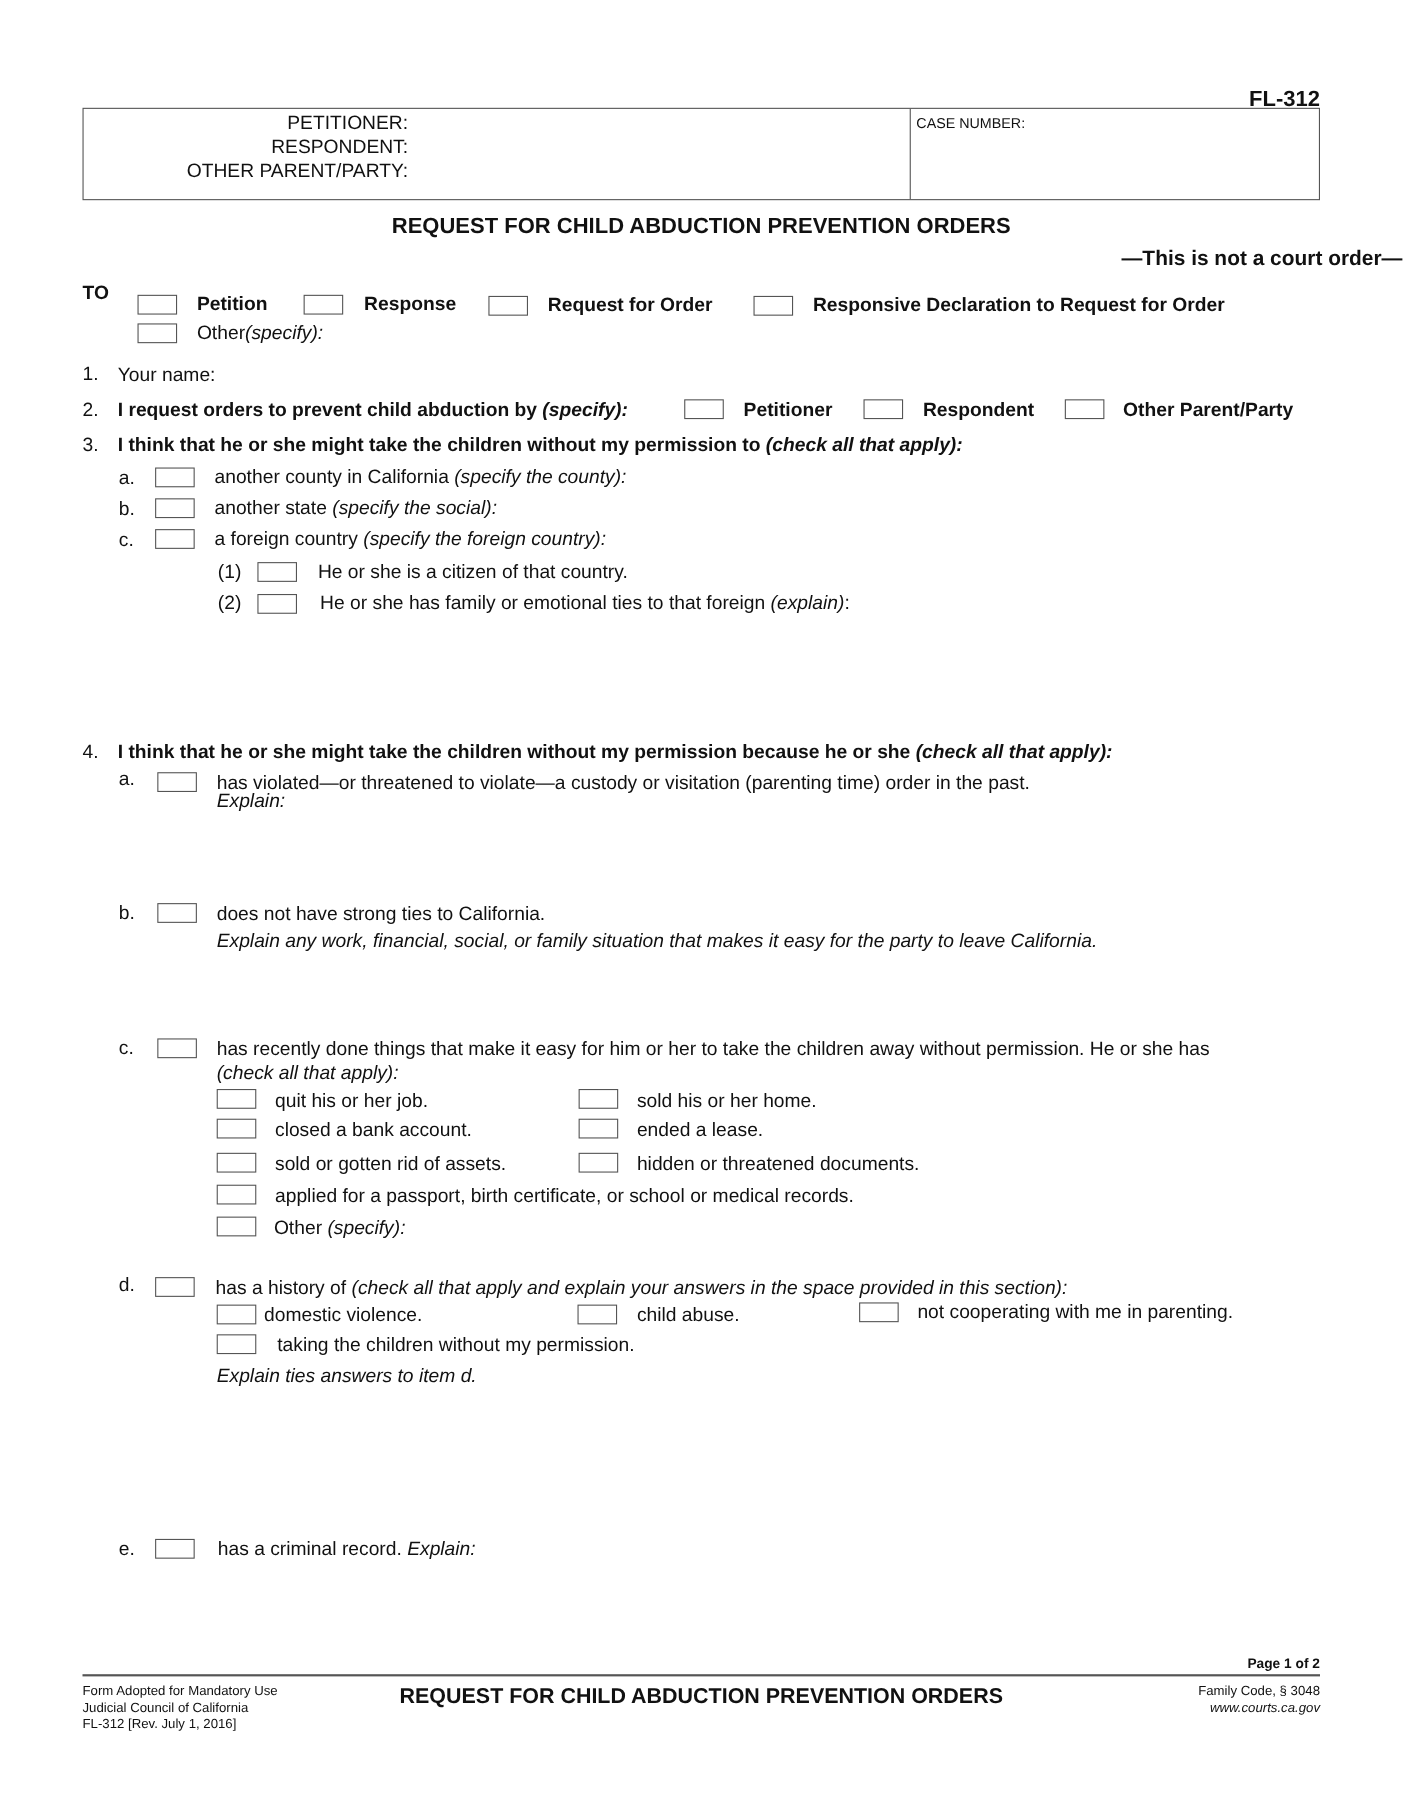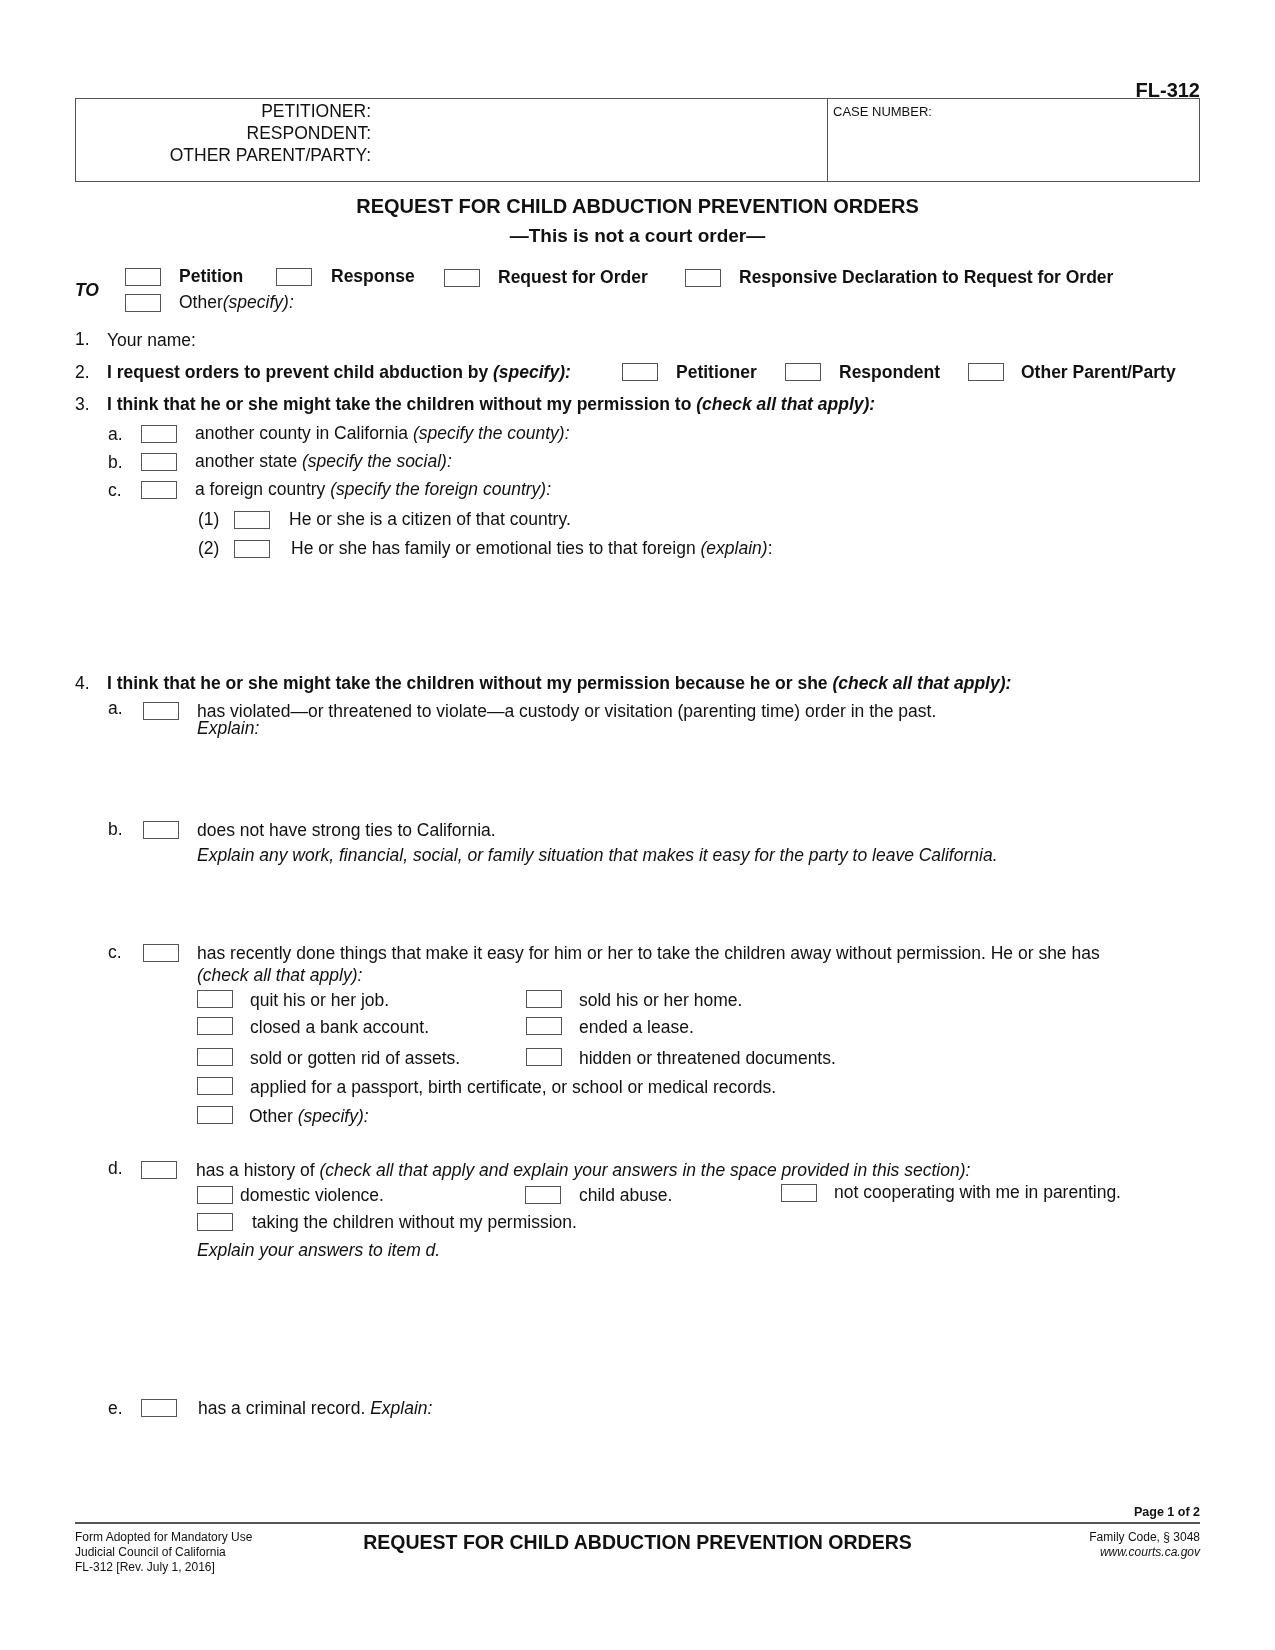--- a/index.html
+++ b/index.html
@@ -9,42 +9,42 @@
   .cb { position:absolute; width:36px; height:18px; border:1.2px solid #555; box-sizing:border-box; background:#fff; cursor:pointer; }
   .t { font-size:17.5px; }
   .b { font-weight:bold; }
   .i { font-style:italic; }
   #form-id { right:75px; top:79px; font-size:20px; font-weight:bold; }
   #caption-box { left:75px; top:98px; width:1125px; height:84px; border:1.3px solid #555; box-sizing:border-box; }
   #caption-divider { position:absolute; left:751px; top:0; width:1.3px; height:100%; background:#555; }
   .cap-lbl { position:absolute; right:850px; font-size:17.5px; text-align:right; }
   #case-lbl { position:absolute; left:757px; top:5px; font-size:13px; }
   #title { left:0; width:1275px; text-align:center; top:195px; font-size:20px; font-weight:bold; }
-  #subtitle { left:0; width:1275px; text-align:center; top:225px; font-size:19px; font-weight:bold; }
+  #subtitle { left:0; width:1275px; text-align:right; top:225px; font-size:19px; font-weight:bold; }
   .footer-line { position:absolute; left:75px; width:1125px; top:1522px; height:1.5px; background:#555; }
 </style>
 </head>
 <body>
 
 <div class="abs" id="form-id">FL-312</div>
 
 <div class="abs" id="caption-box">
   <div class="cap-lbl" style="top:2px; right:828px;">PETITIONER:</div>
   <div class="cap-lbl" style="top:24px; right:828px;">RESPONDENT:</div>
   <div class="cap-lbl" style="top:46px; right:828px;">OTHER PARENT/PARTY:</div>
   <div style="position:absolute; left:270px; top:0; width:480px; height:70px;"></div>
   <div id="caption-divider"></div>
   <div id="case-lbl">CASE NUMBER:</div>
   <div style="position:absolute; left:755px; top:20px; width:365px; height:48px;"></div>
 </div>
 
 <div class="abs" id="title">REQUEST FOR CHILD ABDUCTION PREVENTION ORDERS</div>
 <div class="abs" id="subtitle">—This is not a court order—</div>
 
-<div class="abs t b" style="left:75px; top:280px;font-style:italic;">TO</div>
+<div class="abs t b" style="left:75px; top:256px;">TO</div>
 <div class="cb" style="left:125px; top:268px;"></div>
 <div class="abs t b" style="left:179px; top:266px;">Petition</div>
 <div class="cb" style="left:276px; top:268px;"></div>
 <div class="abs t b" style="left:331px; top:266px;">Response</div>
 <div class="cb" style="left:444px; top:269px;"></div>
 <div class="abs t b" style="left:498px; top:267px;">Request for Order</div>
 <div class="cb" style="left:685px; top:269px;"></div>
 <div class="abs t b" style="left:739px; top:267px;">Responsive Declaration to Request for Order</div>
 
 <div class="cb" style="left:125px; top:294px;"></div>
@@ -156,21 +156,21 @@
 <div class="cb" style="left:197px; top:1186px;"></div>
 <div class="abs t" style="left:240px; top:1185px;">domestic violence.</div>
 <div class="cb" style="left:525px; top:1186px;"></div>
 <div class="abs t" style="left:579px; top:1185px;">child abuse.</div>
 <div class="cb" style="left:781px; top:1184px;"></div>
 <div class="abs t" style="left:834px; top:1182px;">not cooperating with me in parenting.</div>
 
 <div class="cb" style="left:197px; top:1213px;"></div>
 <div class="abs t" style="left:252px; top:1212px;">taking the children without my permission.</div>
 
-<div class="abs t i" style="left:197px; top:1240px;">Explain your answers to item d.</div>
+<div class="abs t i" style="left:197px; top:1240px;">Explain ties answers to item d.</div>
 <div class="abs" style="left:197px; top:1264px; width:990px; height:120px;"></div>
 
 <div class="abs t" style="left:108px; top:1398px;">e.</div>
 <div class="cb" style="left:141px; top:1399px;"></div>
 <div class="abs t" style="left:198px; top:1398px;">
   <span>has a criminal record. </span><span class="i">Explain:</span>
 </div>
 <div class="abs" style="left:450px; top:1396px; width:740px; height:100px;"></div>
 
 <div class="abs b" style="right:75px; top:1505px; font-size:12.5px;">Page 1 of  2</div>

